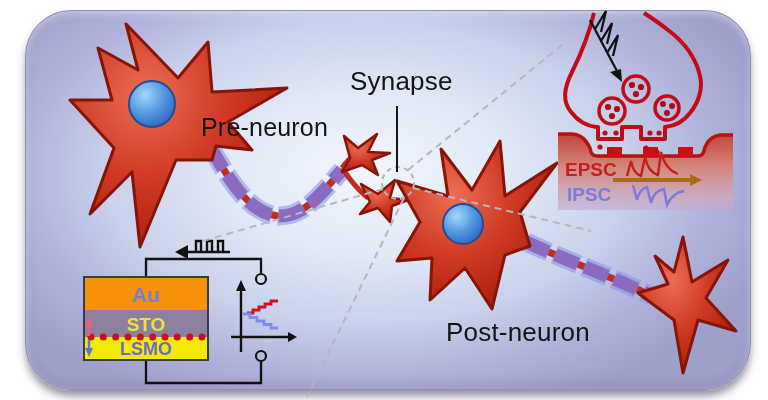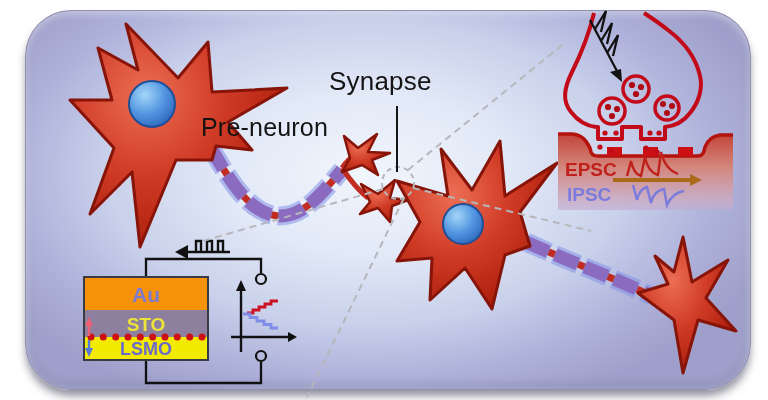--- a/index.html
+++ b/index.html
@@ -9,21 +9,21 @@
          background:radial-gradient(ellipse 430px 250px at 47% 43%,
             #f1f5fc 0%, #e2e9f7 32%, #c9d1eb 60%, #aeb1da 82%, #9e9fca 100%);
          border:1px solid #8f8fae;
          box-shadow:0 7px 9px -1px rgba(55,55,80,.55),
                     inset 0 2px 8px rgba(255,255,255,.5),
                     inset 0 -4px 10px rgba(90,90,130,.30);}
   svg{position:absolute;left:0;top:0;}
   .lbl{position:absolute;color:#141414;font-size:25px;font-weight:500;letter-spacing:.2px;
        white-space:nowrap;}
   #lbl-pre{left:201px;top:113px;}
-  #lbl-syn{left:329px;top:66px;font-size:26px;}
+  #lbl-syn{left:350px;top:66px;font-size:26px;}
   #lbl-post{left:446px;top:317px;font-size:26px;}
   #syn-pointer{position:absolute;left:396px;top:106px;width:2px;height:66px;background:#151515;}
   text{font-family:"Liberation Sans",sans-serif;font-weight:bold;}
 </style>
 </head>
 <body>
 
 <div id="stage">
   <div id="panel"></div>
 
@@ -191,13 +191,14 @@
       <line x1="408" y1="170" x2="566" y2="42" stroke-dasharray="7 5"></line>
       <line x1="413" y1="188" x2="591" y2="231" stroke-dasharray="7 5"></line>
       <line x1="383" y1="189" x2="203" y2="241" stroke-dasharray="7 5"></line>
       <line x1="404" y1="198" x2="307" y2="397" stroke-dasharray="7 5"></line>
     </g>
   </svg>
 
   <div id="syn-pointer"></div>
   <span class="lbl" id="lbl-pre">Pre-neuron</span>
   <span class="lbl" id="lbl-syn">Synapse</span>
+  <span class="lbl" id="lbl-post">Post-neuron</span>
 </div>
 
 </body></html>

